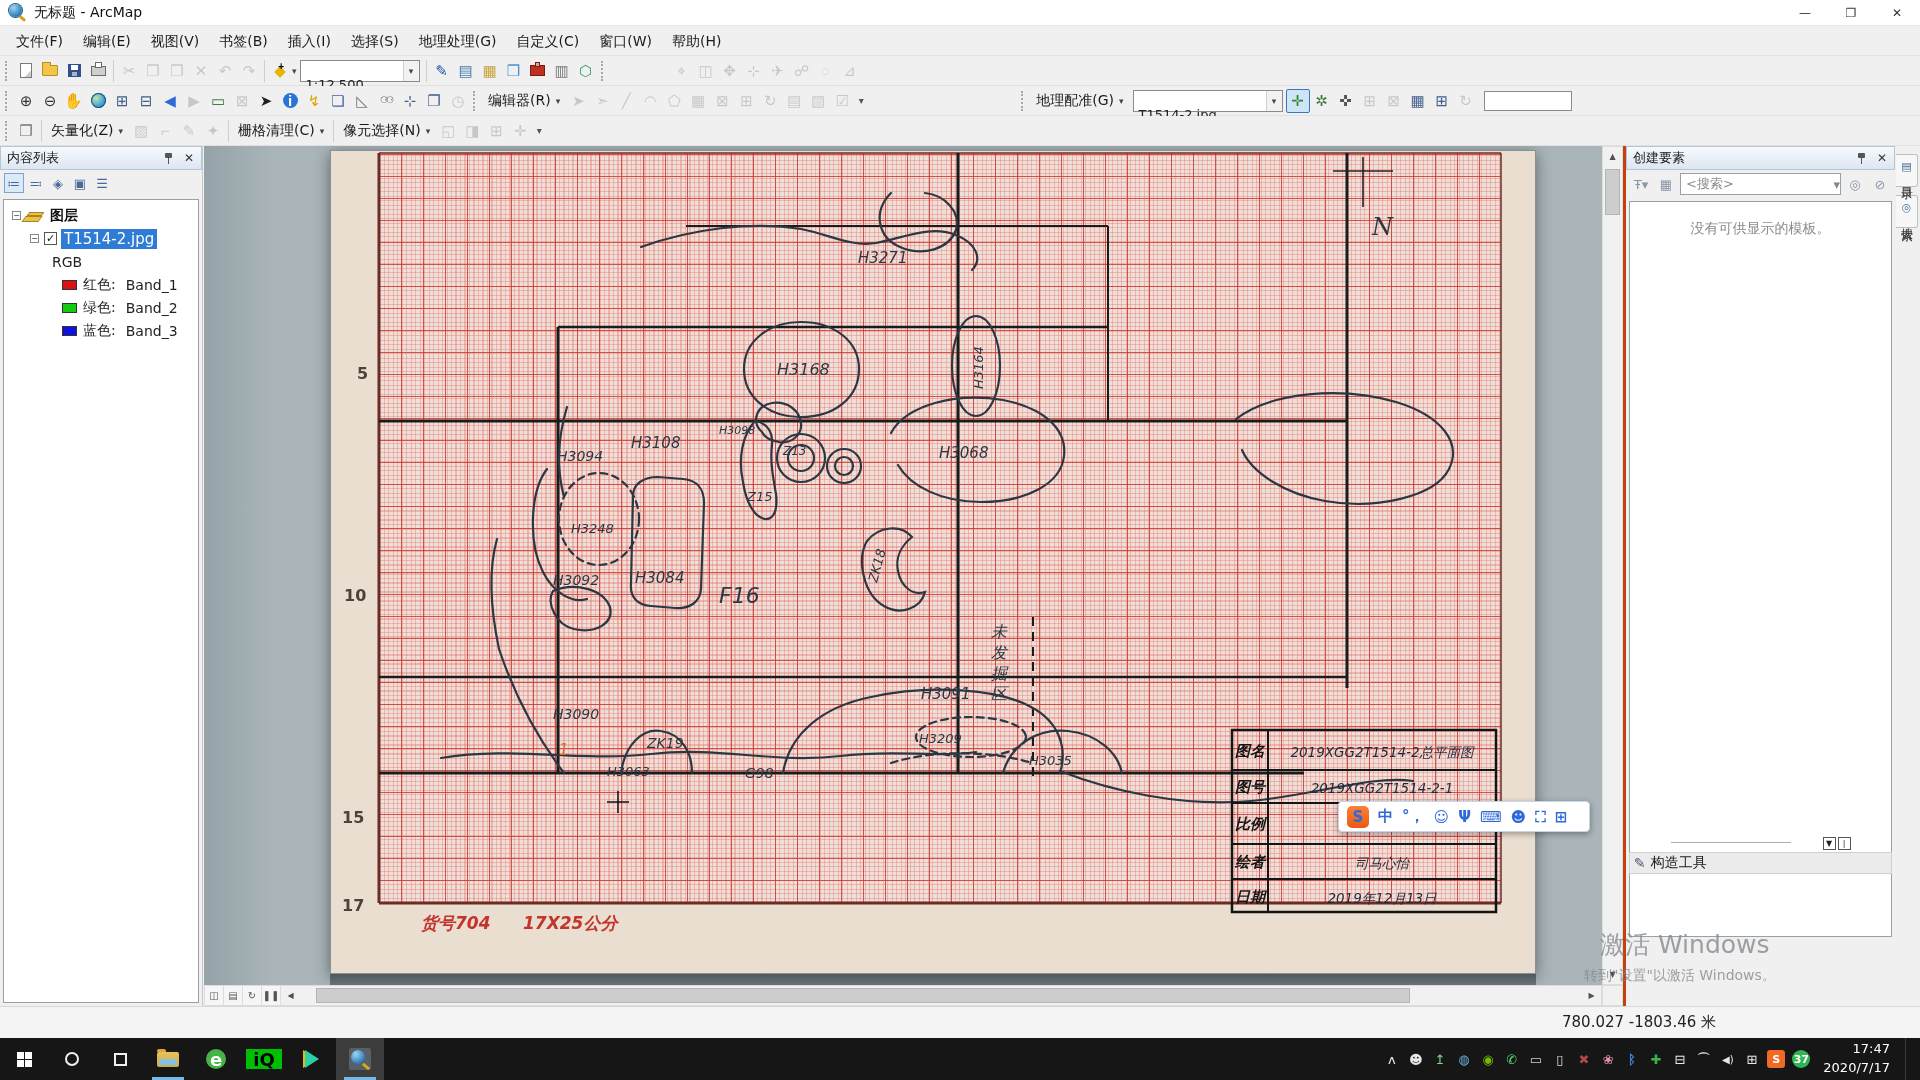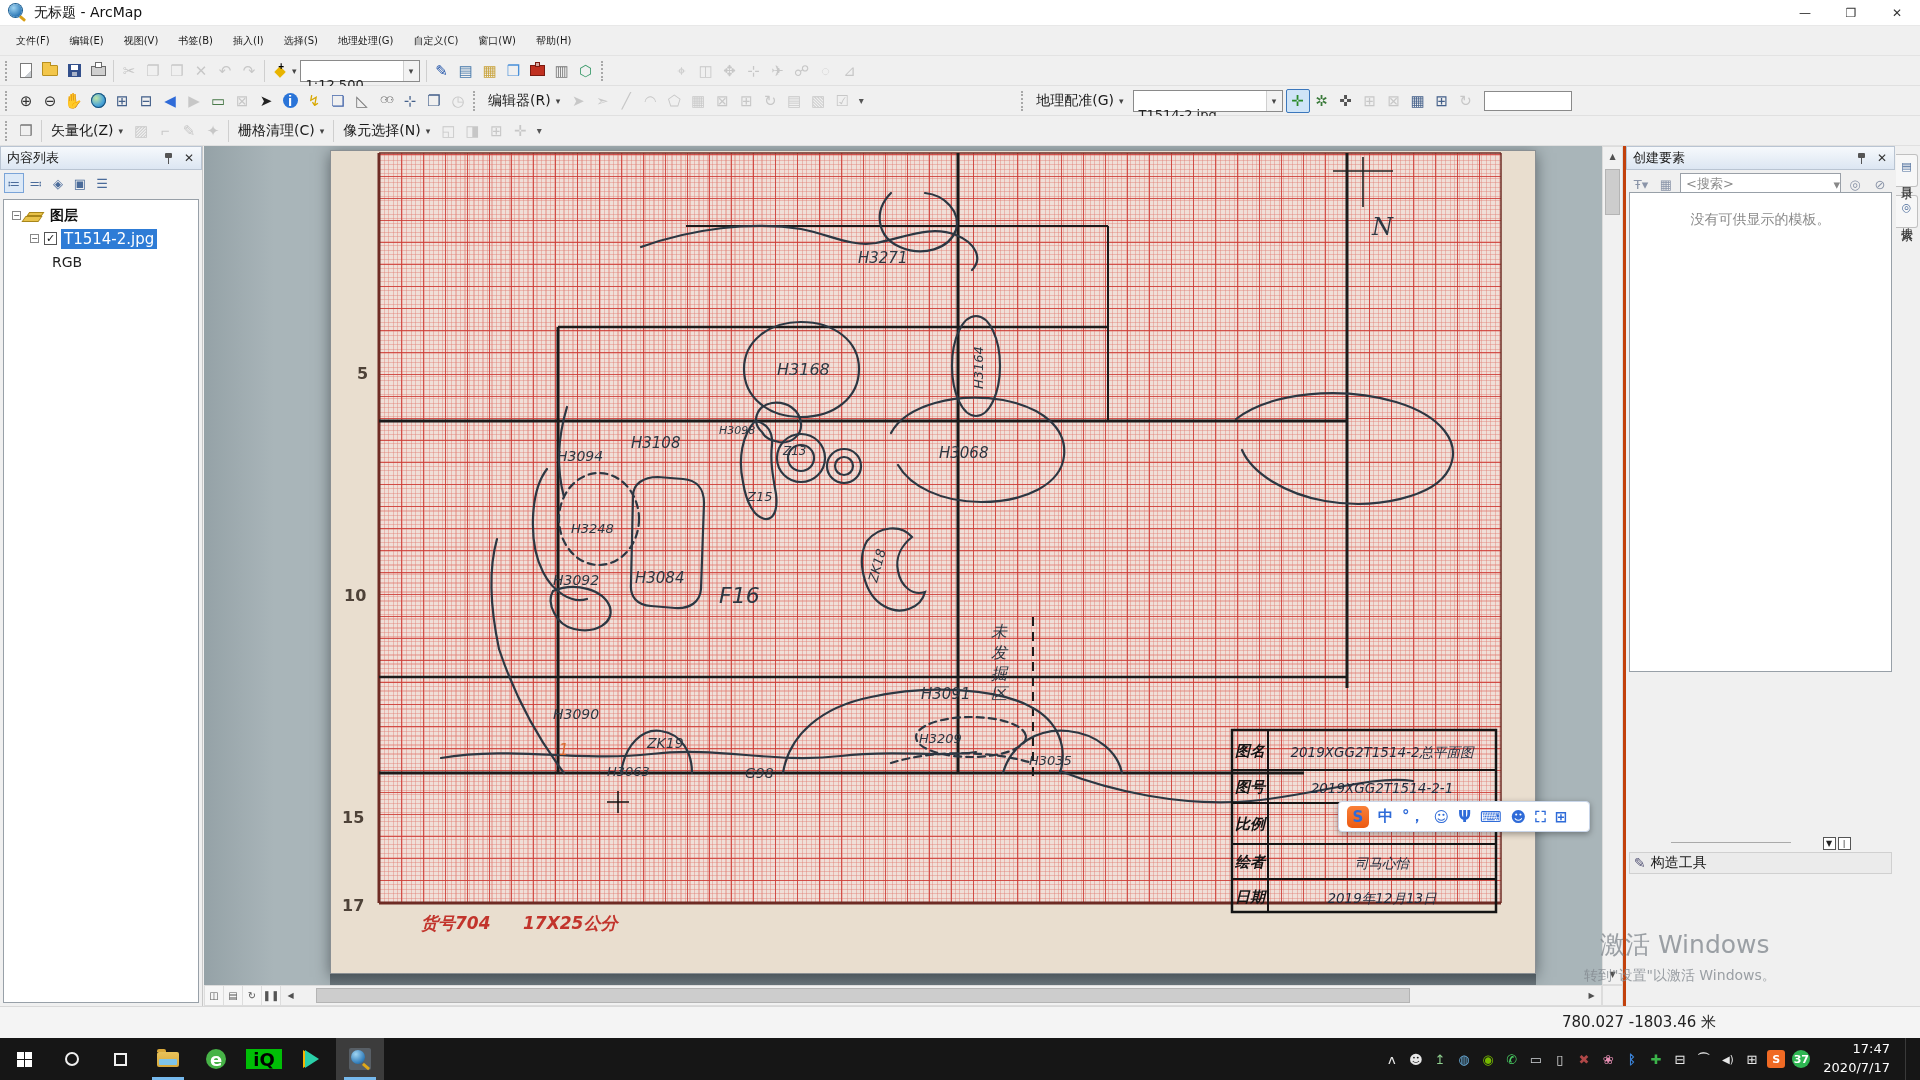--- a/index.html
+++ b/index.html
@@ -12,21 +12,21 @@
   .app-logo { width:17px; height:17px; margin:0 8px 0 9px; position:relative; }
   .app-logo::before { content:''; position:absolute; left:0; top:0; width:13px; height:13px; border-radius:50%;
       background:radial-gradient(circle at 35% 30%, #9fd4f2, #2e7ab8 70%, #1c4f80); box-shadow:0 0 0 1px #1c5f92; }
   .app-logo::after { content:''; position:absolute; right:0; bottom:1px; width:7px; height:3px; background:#d9a018; transform:rotate(40deg); border-radius:1px; }
   #title-text { font-size:14px; color:#111; }
   #win-controls { margin-left:auto; display:flex; height:26px; }
   .win-btn { width:46px; height:26px; display:flex; align-items:center; justify-content:center; font-size:12px; color:#333; }
 
   
   #menubar { position:absolute; left:0; top:26px; width:100%; height:30px; background:#f0f0f0; display:flex; align-items:center; padding-left:6px; border-bottom:1px solid #e3e3e3; }
-  .menu-item { padding:0 10px; height:30px; line-height:30px; font-size:10px; color:#1a1a1a; }
+  .menu-item { padding:0 10px; height:30px; line-height:30px; font-size:14px; color:#1a1a1a; }
 
   
   .toolbar-row { position:absolute; left:0; width:100%; height:30px; background:#f0f0f0; display:flex; align-items:center; padding-left:2px; border-bottom:1px solid #e0e0e0; }
   #toolbar1 { top:56px; } #toolbar2 { top:86px; } #toolbar3 { top:116px; }
   .grip { width:5px; height:20px; border-left:2px dotted #a8a8a8; margin:0 4px 0 3px; }
   .vsep { width:1px; height:22px; background:#cfcfcf; margin:0 3px; }
   .tgroup { display:contents; }
   .tbtn { width:24px; height:24px; border:1px solid transparent; background:transparent; display:flex; align-items:center; justify-content:center; border-radius:2px; }
   .tbtn .gl { font-style:normal; font-size:15px; line-height:1; color:#444; }
   .tbtn.dis .gl { color:#b2b2b2 !important; opacity:.65; }
@@ -106,21 +106,21 @@
   .hthumb { height:15px; background:#cdcdcd; border:1px solid #b4b4b4; flex:1; margin:0 2px; }
   .view-btn { width:19px; height:19px; display:flex; align-items:center; justify-content:center; font-size:10px; color:#555; background:#f6f6f6; border-right:1px solid #ddd; flex:none; }
   .hspacer-l { width:14px; flex:none; } .hspacer-r { width:170px; flex:none; }
 
   
   #right-panel { position:absolute; left:1623px; top:0; width:272px; height:860px; background:#f0f0f0; border-left:3px solid #c2410c; }
   #cf-toolbar { height:28px; display:flex; align-items:center; gap:3px; padding:0 4px; }
   .rp-tool { width:22px; height:22px; display:flex; align-items:center; justify-content:center; font-size:13px; color:#8a94a8; }
   #cf-search { flex:1; height:22px; background:#fff; border:1px solid #9aa0a8; display:flex; align-items:center; color:#8a8a8a; font-size:13px; }
   #cf-search .cval { flex:1; padding:12px 5px; }
-  #cf-list { position:absolute; left:3px; right:3px; top:46px; height:480px; background:#fff; border:1px solid #98a0a8; text-align:center; }
+  #cf-list { position:absolute; left:3px; right:3px; top:55px; height:736px; background:#fff; border:1px solid #98a0a8; text-align:center; }
   #cf-empty { margin-top:18px; color:#8a8a8a; font-size:14px; }
   #cf-splitter { position:absolute; left:3px; right:3px; top:690px; height:14px; display:flex; align-items:center; justify-content:center; gap:2px; }
   #cf-splitter .dash { width:120px; height:2px; border-top:1px solid #aaa; margin-right:30px; }
   .mini-btn { width:13px; height:13px; border:1px solid #555; background:#fff; font-size:8px; line-height:11px; text-align:center; color:#222; }
   #ct-header { position:absolute; left:3px; right:3px; top:706px; height:22px; display:flex; align-items:center; gap:5px; padding:0 4px; font-size:14px; color:#1a1a1a; background:#ebebeb; border:1px solid #d0d0d0; }
   #ct-body { position:absolute; left:3px; right:3px; top:728px; bottom:3px; background:#fff; border:1px solid #98a0a8; text-align:center; }
   #ct-hint { margin-top:26px; color:#808080; font-size:14px; }
 
   
   #side-tabs { position:absolute; left:1896px; top:0; width:24px; height:860px; background:#f0f0f0; }
@@ -452,20 +452,44 @@
           <span class="tree-label-bold">图层</span>
         </div>
         <div class="tree-row" style="padding-left:26px;">
           <span class="expander">−</span>
           <span class="checkbox">✓</span>
           <span class="sel-name">T1514-2.jpg</span>
         </div>
         <div class="tree-row" style="padding-left:48px;">
           <span>RGB</span>
         </div>
+        <span>
+          
+        
+            <div class="tree-row" style="padding-left:58px;">
+              <span class="band-chip" style="background: rgb(221, 17, 17);"></span>
+              <span>红色:</span>
+              <span style="width:10px;"></span>
+              <span>Band_1</span>
+            </div>
+          
+            <div class="tree-row" style="padding-left:58px;">
+              <span class="band-chip" style="background: rgb(17, 204, 17);"></span>
+              <span>绿色:</span>
+              <span style="width:10px;"></span>
+              <span>Band_2</span>
+            </div>
+          
+            <div class="tree-row" style="padding-left:58px;">
+              <span class="band-chip" style="background: rgb(17, 17, 221);"></span>
+              <span>蓝色:</span>
+              <span style="width:10px;"></span>
+              <span>Band_3</span>
+            </div>
+          </span>
       </div>
     </div>
 
     <div id="canvas">
       <div id="viewport">
         <div id="paper">
           <div id="paper-grid"></div>
           <svg id="ink" viewBox="0 0 1206 824">
 
             <g stroke="#6e2b24" fill="none">

